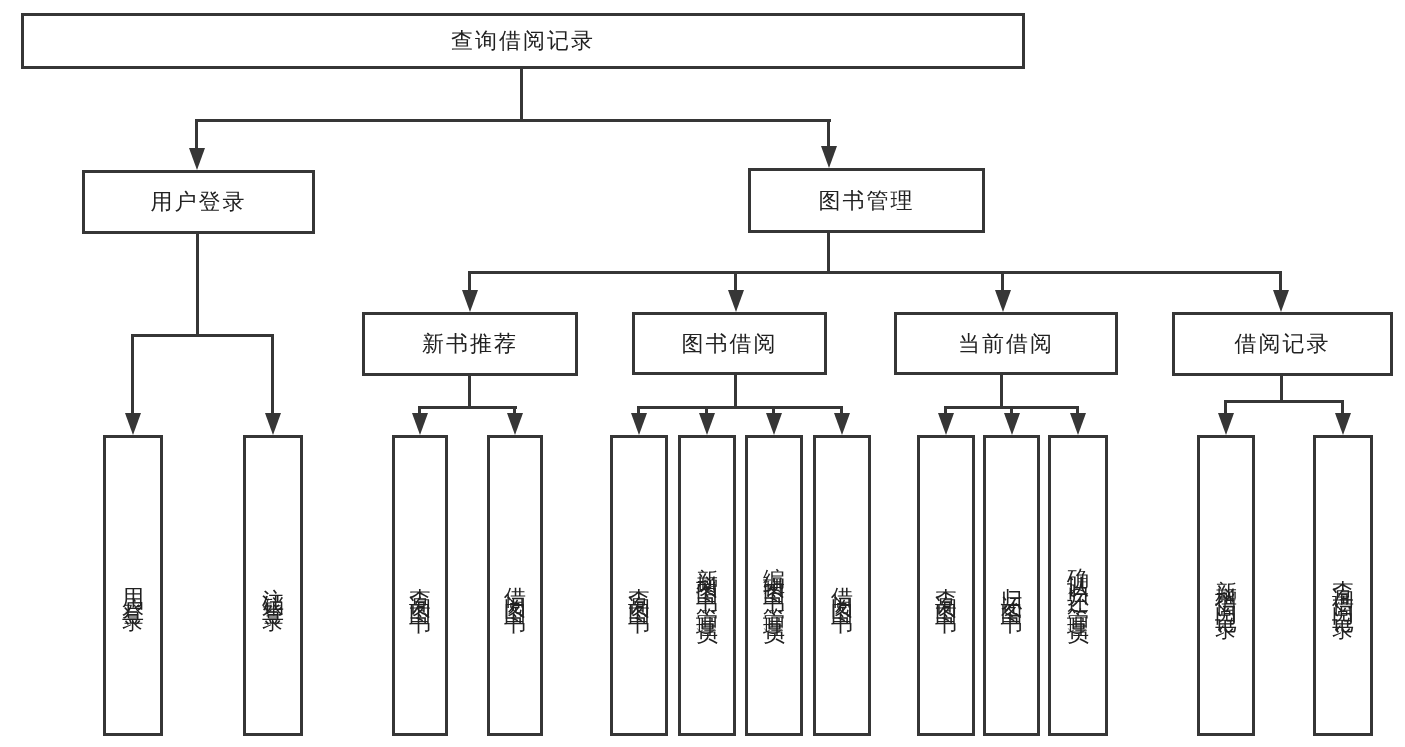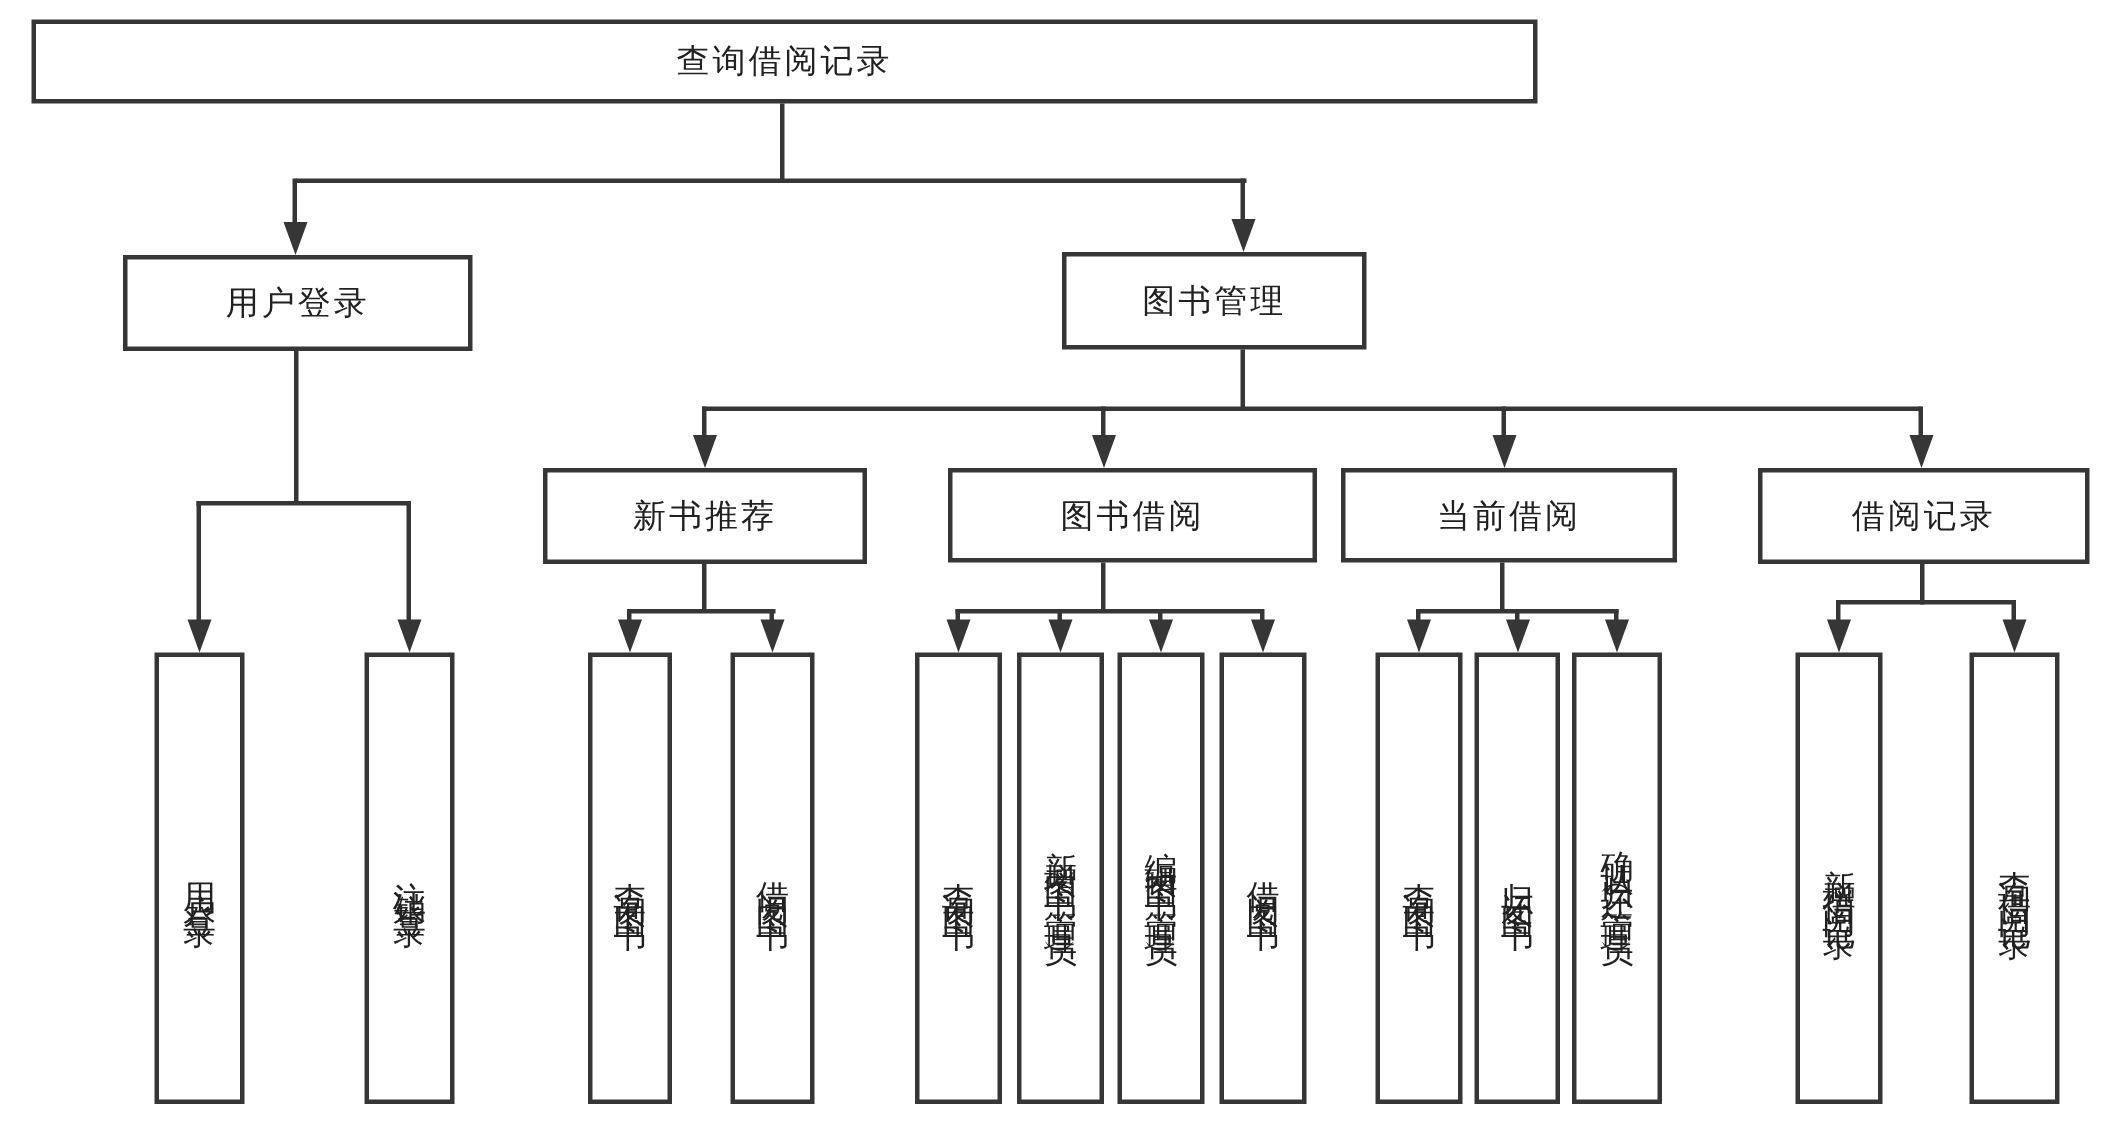--- a/index.html
+++ b/index.html
@@ -35,29 +35,29 @@
 <div class="canvas">
 
   <div class="box hbox" style="left:21px;top:13px;width:1004px;height:56px">
     <span>查询借阅记录</span>
   </div>
 
   <div class="box hbox" style="left:82px;top:170px;width:233px;height:64px">
     <span>用户登录</span>
   </div>
 
-  <div class="box hbox" style="left:708px;top:168px;width:203px;height:65px">
+  <div class="box hbox" style="left:748px;top:168px;width:237px;height:65px">
     <span>图书管理</span>
   </div>
 
   <div class="box hbox" style="left:362px;top:312px;width:216px;height:64px">
     <span>新书推荐</span>
   </div>
 
-  <div class="box hbox" style="left:632px;top:312px;width:246px;height:63px">
+  <div class="box hbox" style="left:632px;top:312px;width:195px;height:63px">
     <span>图书借阅</span>
   </div>
 
   <div class="box hbox" style="left:894px;top:312px;width:224px;height:63px">
     <span>当前借阅</span>
   </div>
 
   <div class="box hbox" style="left:1172px;top:312px;width:221px;height:64px">
     <span>借阅记录</span>
   </div>

